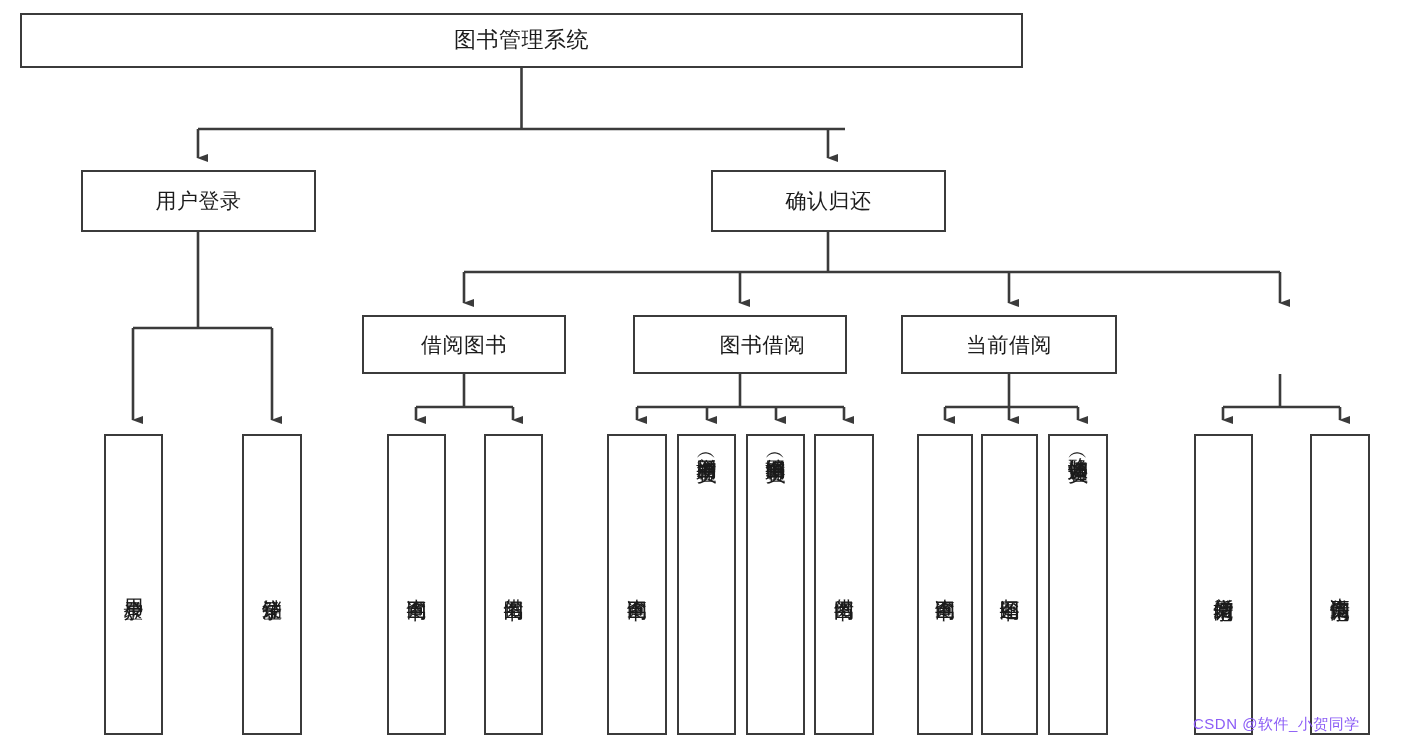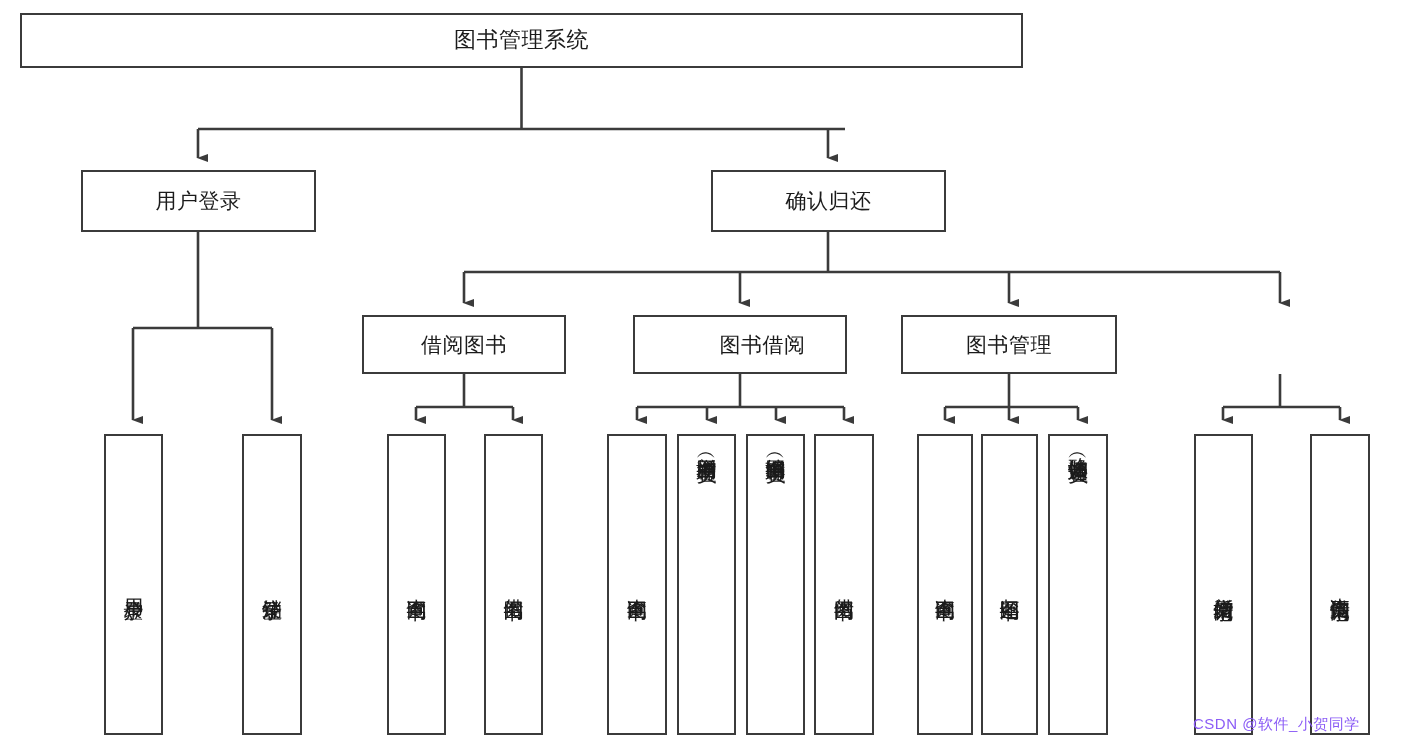--- a/index.html
+++ b/index.html
@@ -144,21 +144,21 @@
 
   <div class="node h" style="left:362px; top:315px; width:204px; height:59px;">
     <span class="label">借阅图书</span>
   </div>
 
   <div class="node h" style="left:633px; top:315px; width:214px; height:59px;padding-left:45px;">
     <span class="label">图书借阅</span>
   </div>
 
   <div class="node h" style="left:901px; top:315px; width:216px; height:59px;">
-    <span class="label">图书管理</span>
+    <span class="label">当前借阅</span>
   </div>
 
 
   <div class="node v mid" style="left:104px; top:434px; width:59px; height:301px;">
     <span class="label">用户登录</span>
   </div>
   <div class="node v mid" style="left:242px; top:434px; width:60px; height:301px;">
     <span class="label">注销登录</span>
   </div>
 

